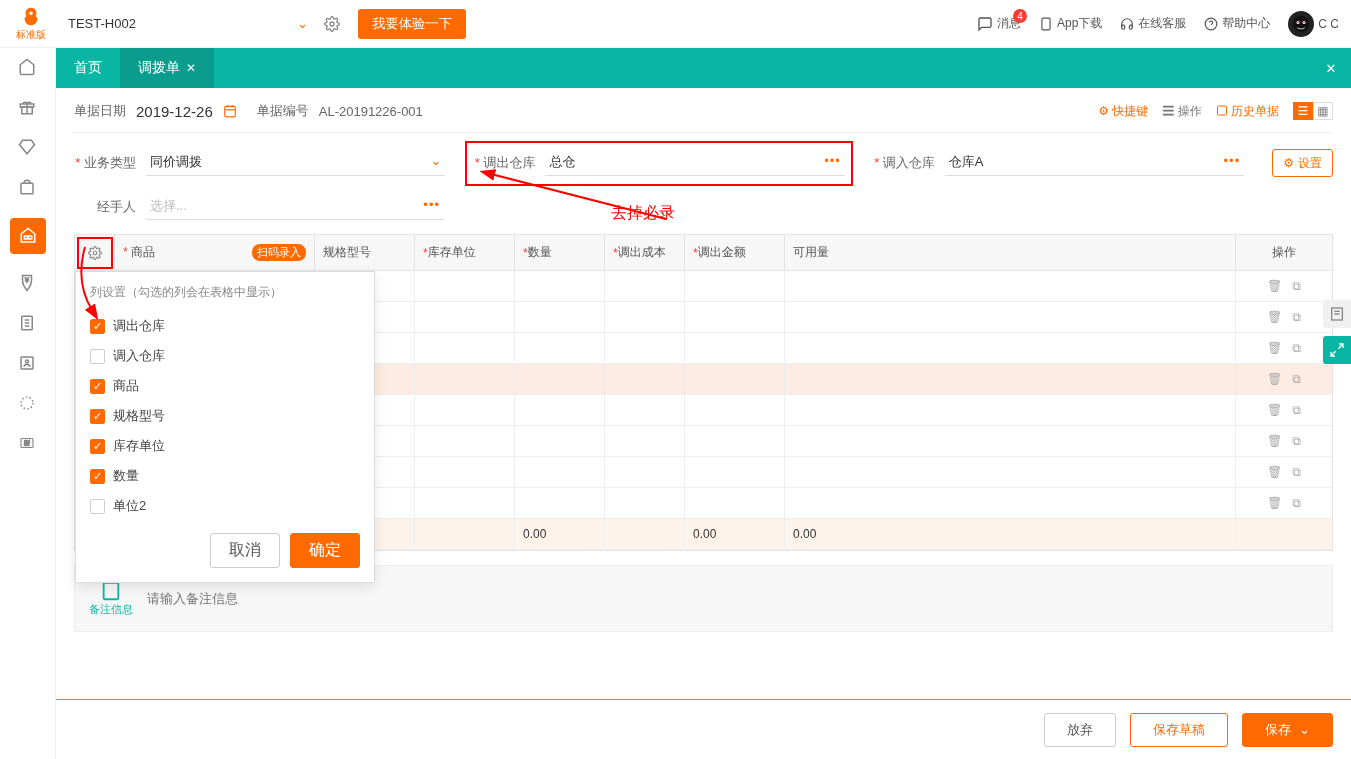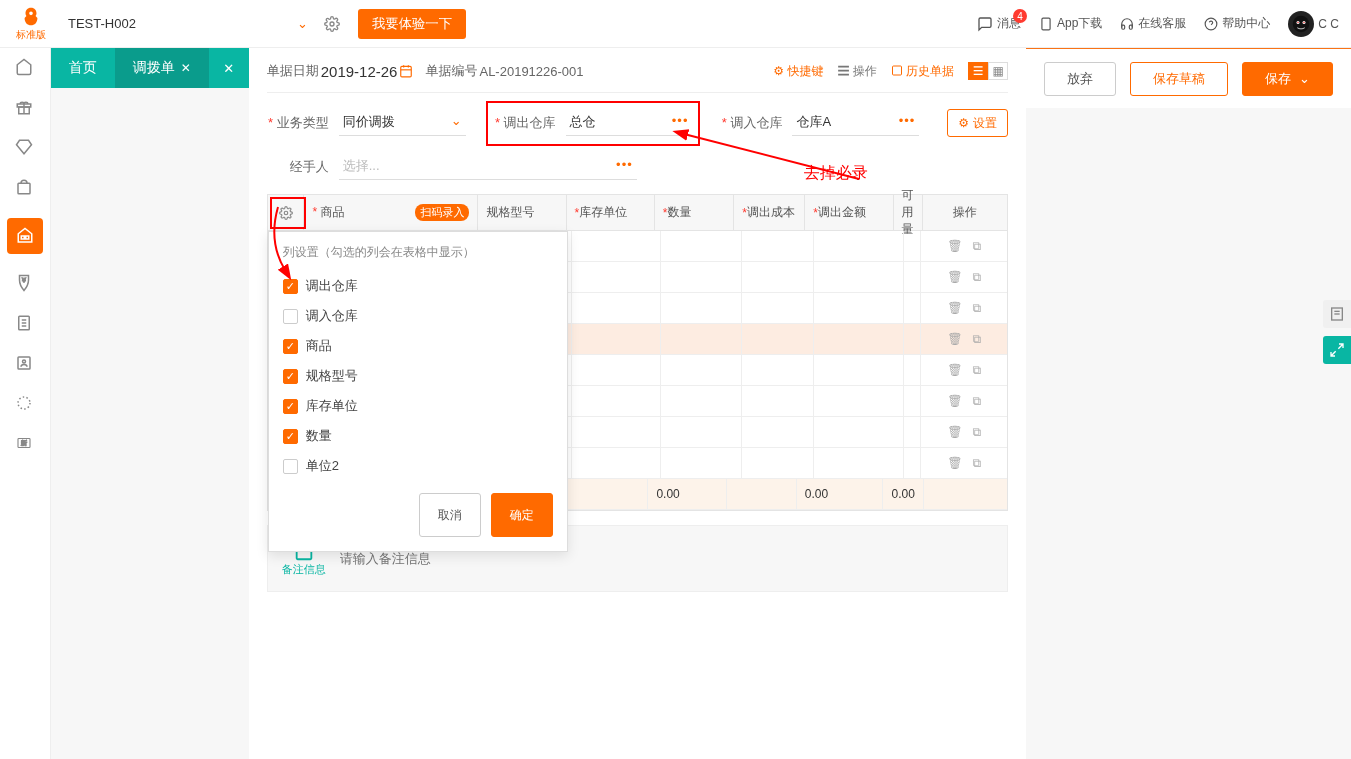--- a/index.html
+++ b/index.html
@@ -16,29 +16,29 @@
 .badge-wrap { position:relative;}
 .badge { position:absolute; top:-6px; right:-6px; background:#ff3b30; color:#fff; border-radius:50%; width:14px; height:14px; font-size:10px; display:flex; align-items:center; justify-content:center;}
 .avatar { width:26px; height:26px; border-radius:50%; background:#222; display:flex; align-items:center; justify-content:center; color:#fff;}
 
 .layout { display:flex; height: calc(759px - 48px); }
 .sidenav { width:56px; background:#fff; border-right:1px solid #eee; display:flex; flex-direction:column; align-items:center; padding-top:10px; gap:20px;}
 .sidenav .nav-icon { width:20px; height:20px; color:#888; cursor:pointer;}
 .sidenav .nav-icon.active { color:#ff6a00; background:#ff6a00; width:36px; height:36px; border-radius:4px; display:flex; align-items:center; justify-content:center;}
 .sidenav .nav-icon.active svg { color:#fff; }
 
-.main { flex:1; display:flex; flex-direction:row; background:#f7f7f7; }
+.main { flex:1; display:flex; flex-direction:column; background:#f7f7f7; }
 .tabs { height:40px; background:#09b6a3; display:flex; align-items:stretch; }
 .tab { padding:0 18px; color:#fff; display:flex; align-items:center; gap:6px; cursor:pointer; font-size:14px;}
 .tab.active { background:#0a9c8c; }
 .tab .x { font-size:12px; cursor:pointer;}
 .tabs .close-all { margin-left:auto; width:40px; display:flex; align-items:center; justify-content:center; color:#fff; cursor:pointer; background:#09b6a3;}
 
 .content { background:#fff; margin:0; padding:14px 18px 0 18px; flex:1; display:flex; flex-direction:column; overflow:hidden;}
-.docinfo { display:flex; align-items:center; gap:2px; font-size:13px; color:#666; padding-bottom:12px; border-bottom:1px solid #eee;}
+.docinfo { display:flex; align-items:center; gap:10px; font-size:13px; color:#666; padding-bottom:12px; border-bottom:1px solid #eee;}
 .docinfo .date { color:#333; font-size:15px; }
 .docinfo .cal { color:#ff6a00; }
 .docinfo .right { margin-left:auto; display:flex; align-items:center; gap:14px; color:#ff6a00; font-size:12px;}
 .docinfo .right .grey { color:#777;}
 .viewtoggle span { display:inline-flex; width:20px; height:18px; align-items:center; justify-content:center; border:1px solid #ddd; color:#888; cursor:pointer;}
 .viewtoggle span.on { background:#ff6a00; border-color:#ff6a00; color:#fff;}
 
 .form-row { display:flex; gap:28px; padding:16px 0; align-items:flex-start;}
 .field { flex:1; display:flex; align-items:center; gap:10px; position:relative;}
 .field label { color:#666; font-size:13px; min-width:62px; text-align:right;}
@@ -77,21 +77,21 @@
 .td.ops{width:96px; justify-content:center; gap:10px; color:#aaa; border-right:none;}
 .td.ops span { cursor:pointer;}
 
 .col-popup { position:absolute; top:36px; left:0; width:300px; background:#fff; border:1px solid #ddd; box-shadow:0 4px 12px rgba(0,0,0,0.1); z-index:20; padding:12px 14px 14px;}
 .col-popup .title { font-size:12px; color:#888; margin-bottom:10px;}
 .col-popup .opts { max-height:230px; overflow-y:auto; border-right:10px solid transparent;}
 .col-popup .opt { display:flex; align-items:center; gap:8px; height:30px; font-size:13px; color:#444;}
 .chk { width:15px; height:15px; border:1px solid #ccc; border-radius:2px; display:inline-flex; align-items:center; justify-content:center; font-size:11px; color:#fff;}
 .chk.on { background:#ff6a00; border-color:#ff6a00;}
 .col-popup .btns { display:flex; justify-content:flex-end; gap:10px; margin-top:12px;}
-.col-popup button { height:44px; padding:0 18px; border-radius:3px; cursor:pointer; font-size:12px;}
+.col-popup button { height:35px; padding:0 18px; border-radius:3px; cursor:pointer; font-size:16px;}
 .btn-cancel { background:#fff; border:1px solid #ccc; color:#555;}
 .btn-ok { background:#ff6a00; border:1px solid #ff6a00; color:#fff;}
 
 .notes { margin-top:14px; display:flex; align-items:center; gap:14px; background:#f7f7f7; padding:14px; border:1px solid #eee;}
 .notes .nicon { color:#09b6a3; display:flex; flex-direction:column; align-items:center; font-size:11px;}
 .notes input { flex:1; border:none; background:transparent; font-size:13px; color:#888; outline:none;}
 
 .footer { height:60px; display:flex; align-items:center; justify-content:flex-end; gap:14px; padding:0 18px; background:#fff; border-top:1px solid #f97316;}
 .fbtn { height:34px; padding:0 22px; border-radius:3px; cursor:pointer; font-size:13px;}
 .fbtn.discard { background:#fff; border:1px solid #ccc; color:#555;}

